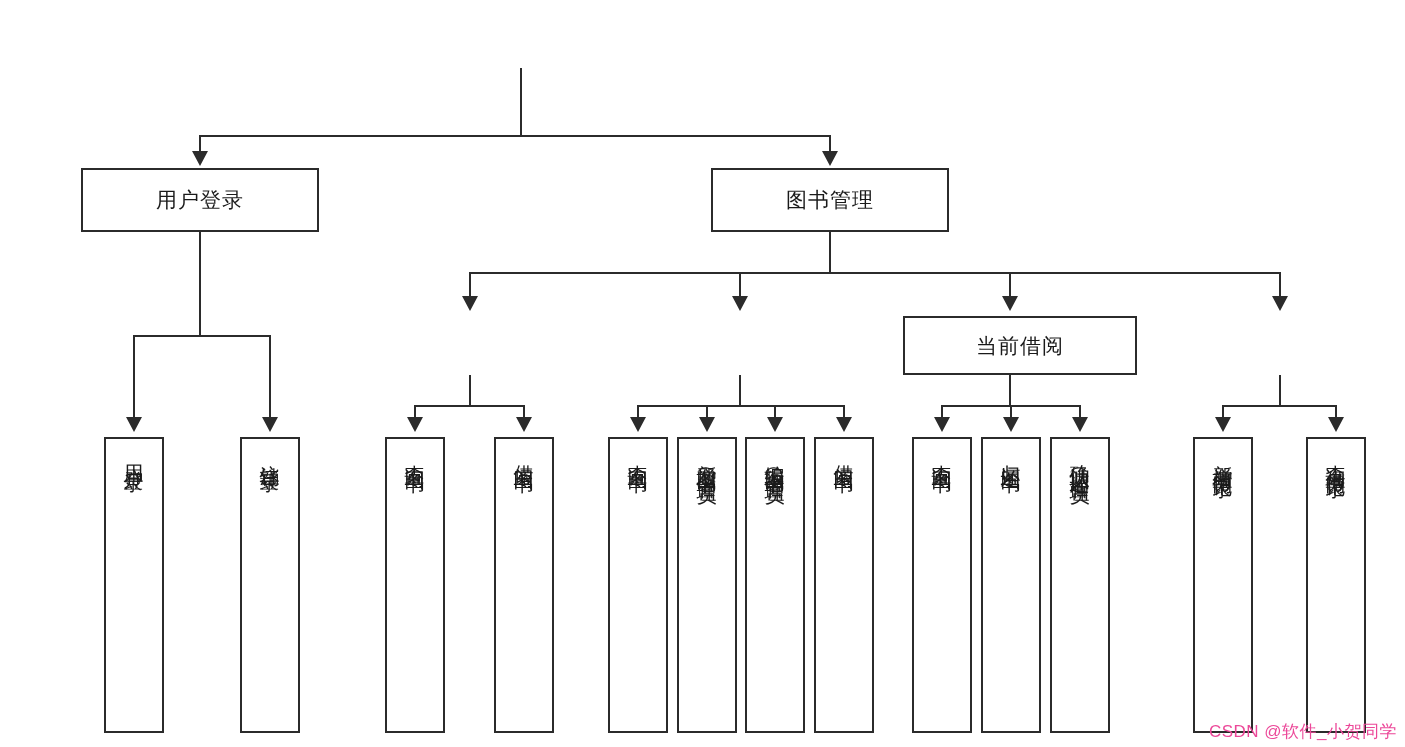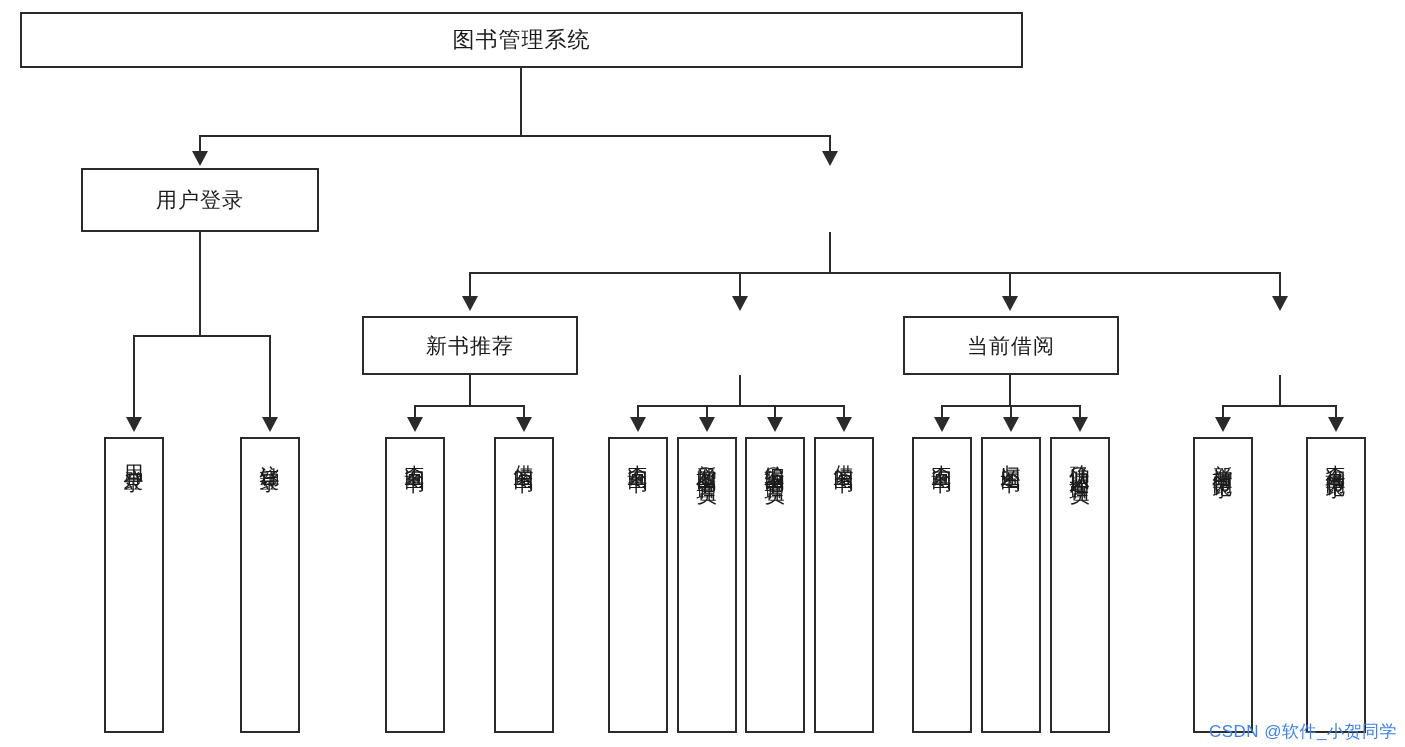--- a/index.html
+++ b/index.html
@@ -64,45 +64,45 @@
     border-left: 8px solid transparent;
     border-right: 8px solid transparent;
     border-top: 15px solid #2b2b2b;
   }
   
   #watermark {
     position: absolute;
     right: 8px;
     bottom: 4px;
     font-size: 17px;
-    color: #3b82f6;
+    color: #ec4899;
     white-space: nowrap;
     letter-spacing: 0.5px;
   }
 </style>
 </head>
 <body>
 
 <div id="canvas">
 
-  <div class="node root horiz" style="left:20px; top:12px; width:1003px; height:56px;">
-    <span>图书管理系统</span>
-  </div>
 
   <div class="conn vline" style="left:520px; top:68px; width:2px; height:67px;"></div>
 
   <div class="conn hline" style="left:199px; top:135px; width:632px; height:2px;"></div>
 
   <div class="conn vline" style="left:199px; top:135px; width:2px; height:18px;"></div>
   <div class="arrow" style="left:192px; top:151px;"></div>
   <div class="conn vline" style="left:829px; top:135px; width:2px; height:18px;"></div>
   <div class="arrow" style="left:822px; top:151px;"></div>
 
   <div class="node horiz" style="left:81px; top:168px; width:238px; height:64px;">
     <span>用户登录</span>
+  </div>
+  <div class="node horiz" style="left:711px; top:168px; width:238px; height:64px;">
+    <span>图书管理</span>
   </div>
 
   <div class="conn vline" style="left:199px; top:232px; width:2px; height:104px;"></div>
   <div class="conn hline" style="left:133px; top:335px; width:138px; height:2px;"></div>
   <div class="conn vline" style="left:133px; top:335px; width:2px; height:84px;"></div>
   <div class="arrow" style="left:126px; top:417px;"></div>
   <div class="conn vline" style="left:269px; top:335px; width:2px; height:84px;"></div>
   <div class="arrow" style="left:262px; top:417px;"></div>
 
   <div class="conn vline" style="left:829px; top:232px; width:2px; height:41px;"></div>
@@ -113,24 +113,21 @@
 
   <div class="conn vline" style="left:739px; top:272px; width:2px; height:26px;"></div>
   <div class="arrow" style="left:732px; top:296px;"></div>
 
   <div class="conn vline" style="left:1009px; top:272px; width:2px; height:26px;"></div>
   <div class="arrow" style="left:1002px; top:296px;"></div>
 
   <div class="conn vline" style="left:1279px; top:272px; width:2px; height:26px;"></div>
   <div class="arrow" style="left:1272px; top:296px;"></div>
 
-  <div class="node horiz" style="left:362px; top:316px; width:216px; height:59px;">
-    <span>新书推荐</span>
-  </div>
-  <div class="node horiz" style="left:903px; top:316px; width:216px; height:59px;">
+  <div class="node horiz" style="left:903px; top:316px; width:234px; height:59px;">
     <span>当前借阅</span>
   </div>
 
   <div class="conn vline" style="left:469px; top:375px; width:2px; height:31px;"></div>
   <div class="conn hline" style="left:414px; top:405px; width:111px; height:2px;"></div>
   <div class="conn vline" style="left:414px; top:405px; width:2px; height:14px;"></div>
   <div class="arrow" style="left:407px; top:417px;"></div>
   <div class="conn vline" style="left:523px; top:405px; width:2px; height:14px;"></div>
   <div class="arrow" style="left:516px; top:417px;"></div>
 

